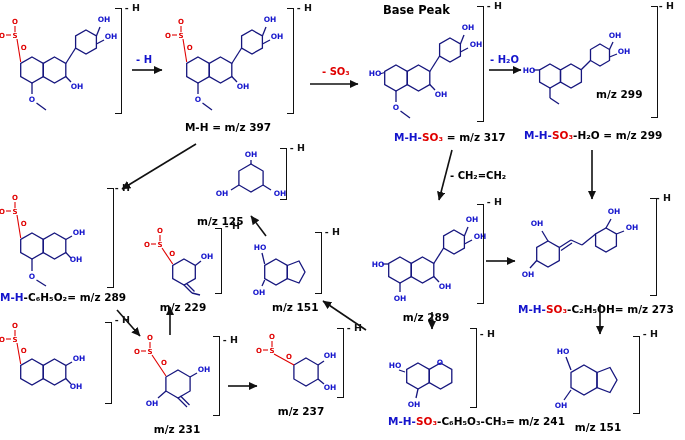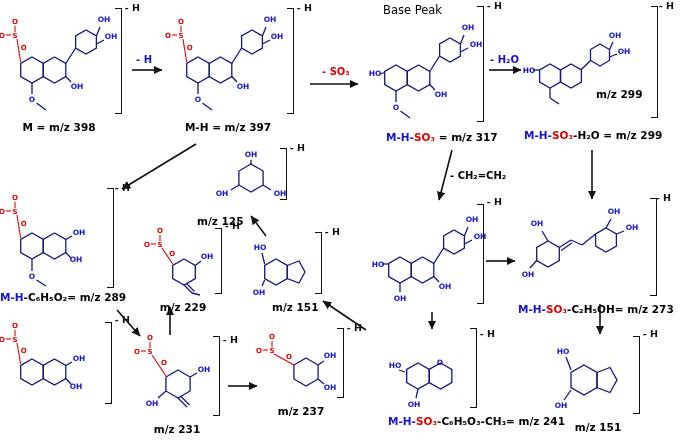--- a/index.html
+++ b/index.html
@@ -7,21 +7,21 @@
   body{font-family:"DejaVu Sans",sans-serif}
   .canvas{position:relative;width:685px;height:440px;background:#fff;overflow:hidden}
   .node{position:absolute}
   .struct-wrap{position:relative}
   .struct{display:block;overflow:visible}
   .bracket{position:absolute;width:7px;border-top:1.6px solid #111;border-right:1.6px solid #111;border-bottom:1.6px solid #111}
   .charge{position:absolute;font-size:9.5px;font-weight:bold;color:#111;white-space:nowrap}
   .caption{position:relative;margin-top:3px;text-align:center;font-size:10.5px;font-weight:bold;white-space:nowrap;color:#000}
   .c-k{color:#000}.c-b{color:#1414cc}.c-r{color:#e00000}
   .alabel{position:absolute;font-size:10px;font-weight:bold;white-space:nowrap}
-  .base-peak{position:absolute;font-size:11.5px;font-weight:normal;color:#000}
+  .base-peak{position:absolute;font-size:11.5px;font-weight:bold;color:#000}
   .inner-mz{position:absolute;font-size:10.5px;font-weight:bold;color:#000;white-space:nowrap}
   #overlay{position:absolute;left:0;top:0;pointer-events:none}
   svg text{font-family:"DejaVu Sans",sans-serif}
   .sl{stroke:#16167e;stroke-width:1.3;fill:none}
   .bt{fill:#1414cc;font-size:7.5px;font-weight:bold}
   .rt{fill:#e00000;font-size:7px;font-weight:bold}
   .rl{stroke:#e00000;stroke-width:1.1;fill:none}
 </style>
 </head>
 <body>
@@ -50,21 +50,20 @@
           <line x1="15" y1="24" x2="15" y2="18" class="rl"></line>
           <line x1="11" y1="27" x2="6" y2="27" class="rl"></line>
           <text x="15" y="30" class="rt" text-anchor="middle">S</text>
           <text x="15" y="16" class="rt" text-anchor="middle">O</text>
           <text x="2" y="30" class="rt" text-anchor="middle">O</text>
           <text x="23.85" y="42" class="rt" text-anchor="middle">O</text>
         </svg>
       <div class="bracket" style="right:-4px;top:0;height:106px"></div>
       <div class="charge" style="right:-22px;top:-6px">- H</div>
     </div>
-    <div class="caption"><span class="c-k">M = m/z 398</span></div>
   </div>
 
   <div class="node" style="left:166px;top:8px;width:124px">
     <div class="struct-wrap" style="height:110px">
       <svg id="s-m397" class="struct" width="120" height="110">
           <polygon points="32.0,49.0 43.3,55.5 43.3,68.5 32.0,75.0 20.7,68.5 20.7,55.5" class="sl"></polygon>
           <polygon points="54.5,49.0 65.8,55.5 65.8,68.5 54.5,75.0 43.2,68.5 43.2,55.5" class="sl"></polygon>
           <polygon points="86.0,22.0 96.4,28.0 96.4,40.0 86.0,46.0 75.6,40.0 75.6,28.0" class="sl"></polygon>
           <line x1="65.8" y1="55.5" x2="75.6" y2="40" class="sl"></line>
           <line x1="32" y1="75" x2="32" y2="86" class="sl"></line>
@@ -105,21 +104,21 @@
           <line x1="13.5" y1="54" x2="18.7" y2="52.5" class="sl"></line>
           <text x="9" y="56" class="bt" text-anchor="middle">HO</text>
           <text x="102" y="10" class="bt" text-anchor="middle">OH</text>
           <text x="110" y="27" class="bt" text-anchor="middle">OH</text>
           <text x="75" y="77" class="bt" text-anchor="middle">OH</text>
           <text x="30" y="90" class="bt" text-anchor="middle">O</text>
         </svg>
       <div class="bracket" style="right:-6px;top:-14px;height:116px"></div>
       <div class="charge" style="right:-24px;top:-20px">- H</div>
     </div>
-    <div class="caption" style="margin-left:20px"><span class="c-b">M-H-</span><span class="c-r">SO₃</span><span class="c-k"> = m/z 317</span></div>
+    <div class="caption" style="margin-left:28px"><span class="c-b">M-H-</span><span class="c-r">SO₃</span><span class="c-k"> = m/z 317</span></div>
   </div>
 
   <div class="node" style="left:524px;top:30px;width:132px">
     <div class="struct-wrap" style="height:96px">
       <svg id="s-m299" class="struct" width="132" height="96">
           <polygon points="26.0,34.0 36.4,40.0 36.4,52.0 26.0,58.0 15.6,52.0 15.6,40.0" class="sl"></polygon>
           <polygon points="47.0,34.0 57.4,40.0 57.4,52.0 47.0,58.0 36.6,52.0 36.6,40.0" class="sl"></polygon>
           <polygon points="76.0,14.0 85.5,19.5 85.5,30.5 76.0,36.0 66.5,30.5 66.5,19.5" class="sl"></polygon>
           <line x1="57.4" y1="39.5" x2="66.5" y2="30.5" class="sl"></line>
           <line x1="26" y1="58" x2="26" y2="68" class="sl"></line>
@@ -234,20 +233,21 @@
           <line x1="30" y1="71" x2="30" y2="80" class="sl"></line>
           <text x="8" y="55" class="bt" text-anchor="middle">HO</text>
           <text x="102" y="10" class="bt" text-anchor="middle">OH</text>
           <text x="110" y="27" class="bt" text-anchor="middle">OH</text>
           <text x="75" y="77" class="bt" text-anchor="middle">OH</text>
           <text x="30" y="89" class="bt" text-anchor="middle">OH</text>
         </svg>
       <div class="bracket" style="right:-2px;top:-8px;height:100px"></div>
       <div class="charge" style="right:-20px;top:-16px">- H</div>
     </div>
+    <div class="caption"><span class="c-k">m/z 289</span></div>
   </div>
 
   <div class="node" style="left:518px;top:202px;width:137px">
     <div class="struct-wrap" style="height:98px">
       <svg id="s-m273" class="struct" width="137" height="98">
           <polygon points="30.0,39.0 41.3,45.5 41.3,58.5 30.0,65.0 18.7,58.5 18.7,45.5" class="sl"></polygon>
           <polygon points="88.0,26.0 98.4,32.0 98.4,44.0 88.0,50.0 77.6,44.0 77.6,32.0" class="sl"></polygon>
           <line x1="30" y1="39" x2="24" y2="29" class="sl"></line>
           <line x1="18.7" y1="58.5" x2="12" y2="66" class="sl"></line>
           <line x1="41.3" y1="45.5" x2="53" y2="38" class="sl"></line>

